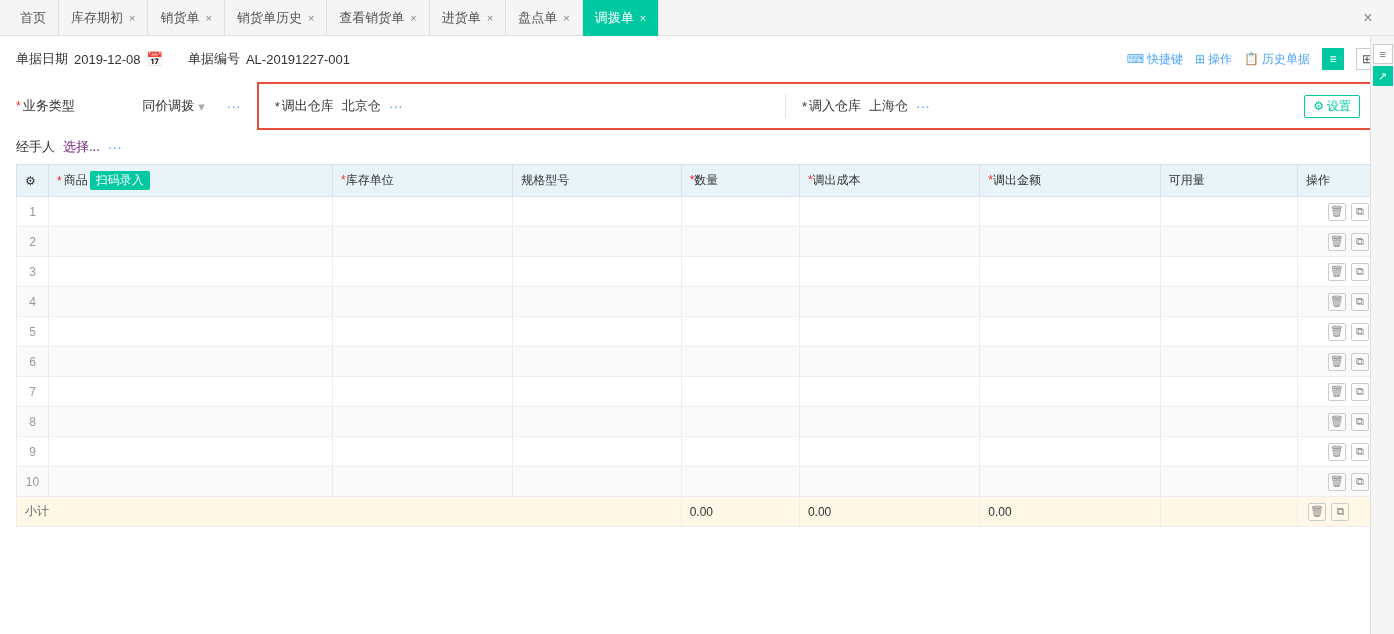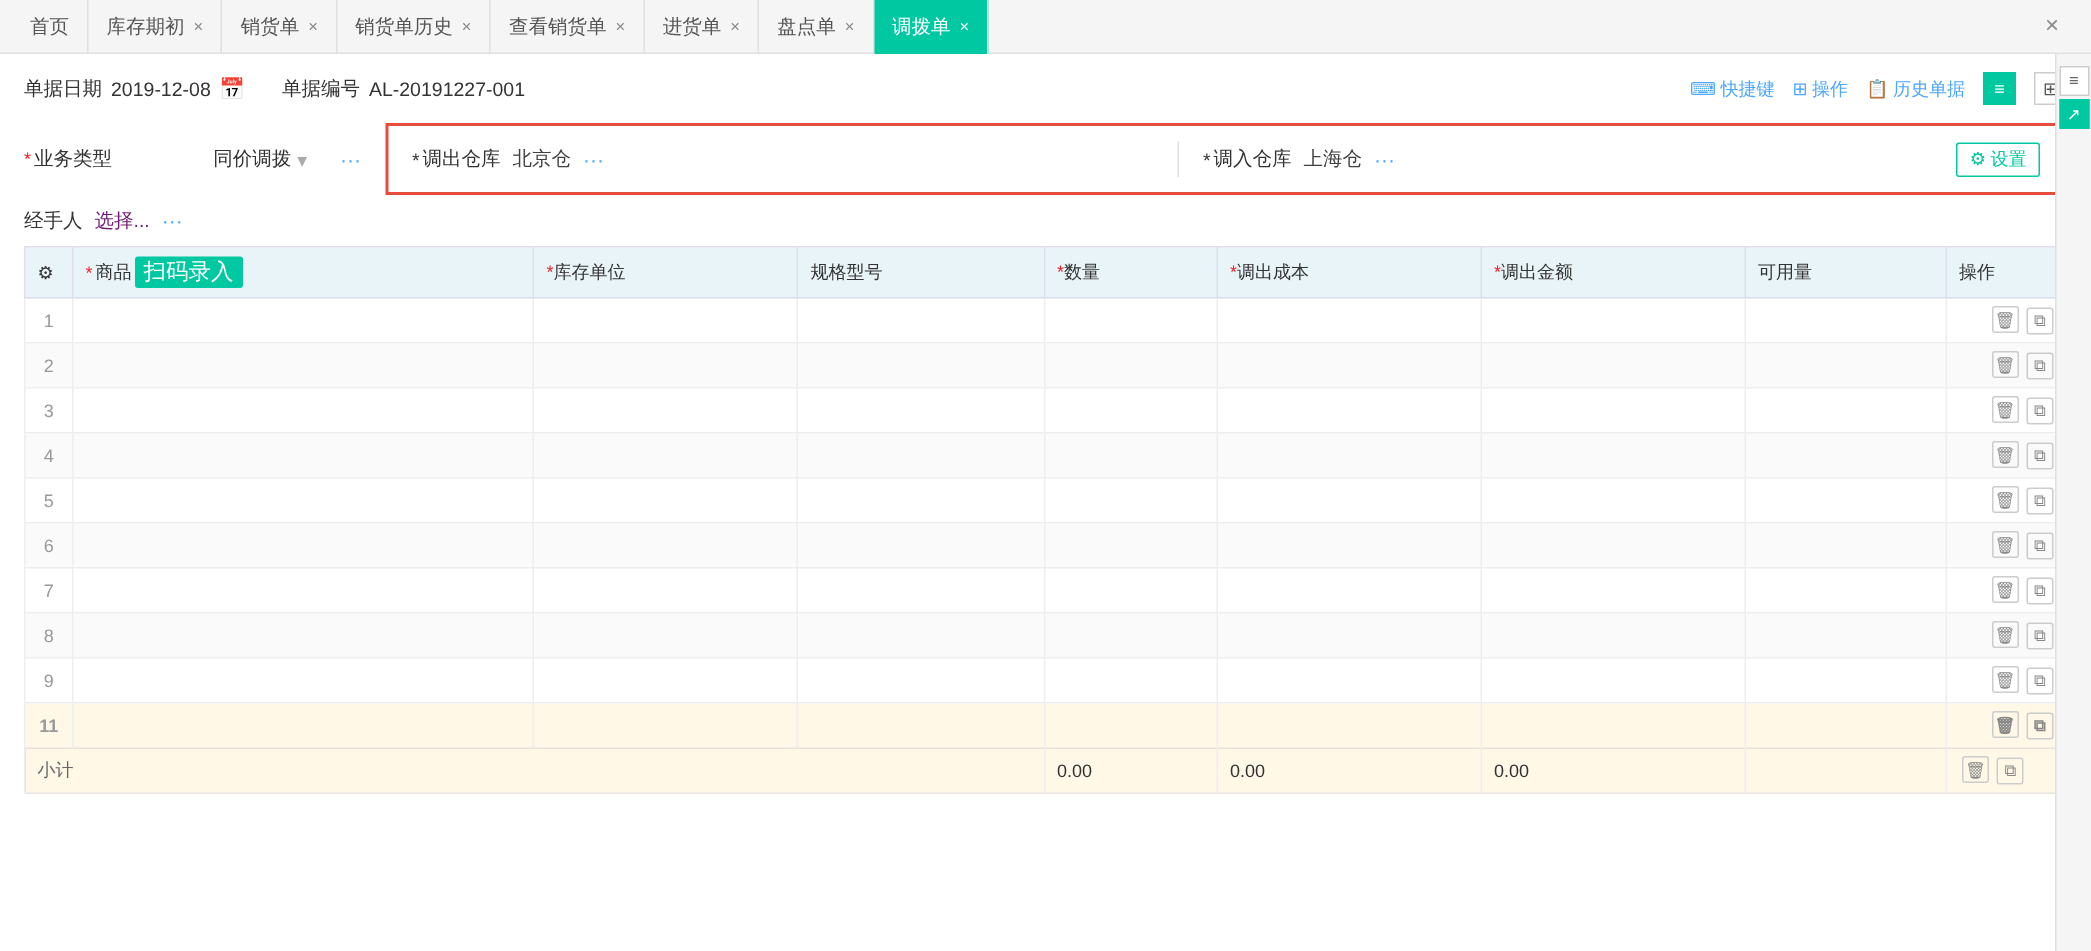--- a/index.html
+++ b/index.html
@@ -221,21 +221,21 @@
     }
     .data-table td.ops {
       text-align: right;
       white-space: nowrap;
     }
     .scan-btn {
       background: #00c8a0;
       color: #fff;
       padding: 1px 6px;
       border-radius: 2px;
-      font-size: 15px;
+      font-size: 12px;
       cursor: pointer;
     }
 
     
     .action-icon {
       display: inline-flex;
       align-items: center;
       justify-content: center;
       width: 18px;
       height: 18px;
@@ -567,22 +567,22 @@
     <td></td>
     <td></td>
     <td></td>
     <td></td>
     <td></td>
     <td class="ops">
       <span class="action-icon" title="删除">🗑</span>
       <span class="action-icon" title="复制">⧉</span>
     </td>
   </tr>
-          <tr class="total-row">
-    <td class="row-num">11</td>
+          <tr>
+    <td class="row-num">10</td>
     <td></td>
     <td></td>
     <td></td>
     <td></td>
     <td></td>
     <td></td>
     <td></td>
     <td class="ops">
       <span class="action-icon" title="删除">🗑</span>
       <span class="action-icon" title="复制">⧉</span>

